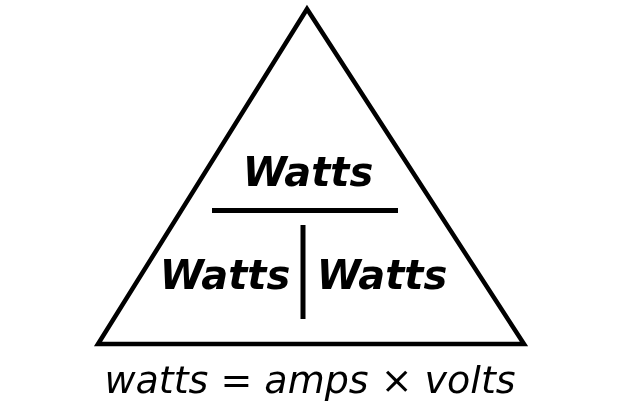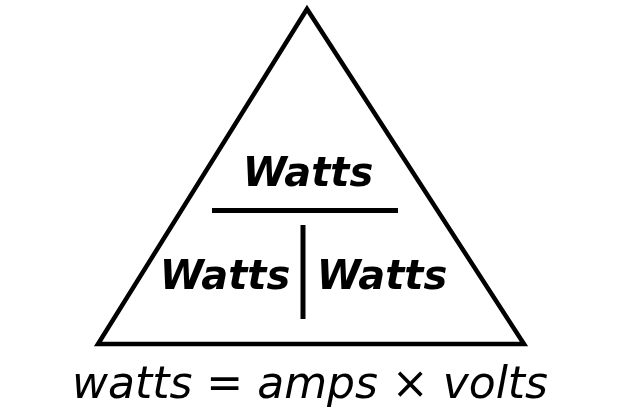--- a/index.html
+++ b/index.html
@@ -31,21 +31,21 @@
   }
   .label-watts { left: 308px; top: 152px; }
   .label-amps  { left: 225px; top: 255px; }
   .label-volts { left: 382px; top: 255px; }
   .formula {
     position: absolute;
     left: 310px;
     top: 361px;
     transform: translateX(-50%);
     font-weight: 400;
-    font-size: 44px;
+    font-size: 38px;
     line-height: 1;
     color: #000000;
     white-space: nowrap;
   }
 </style>
 </head>
 <body>
 
 <div class="canvas">
 

